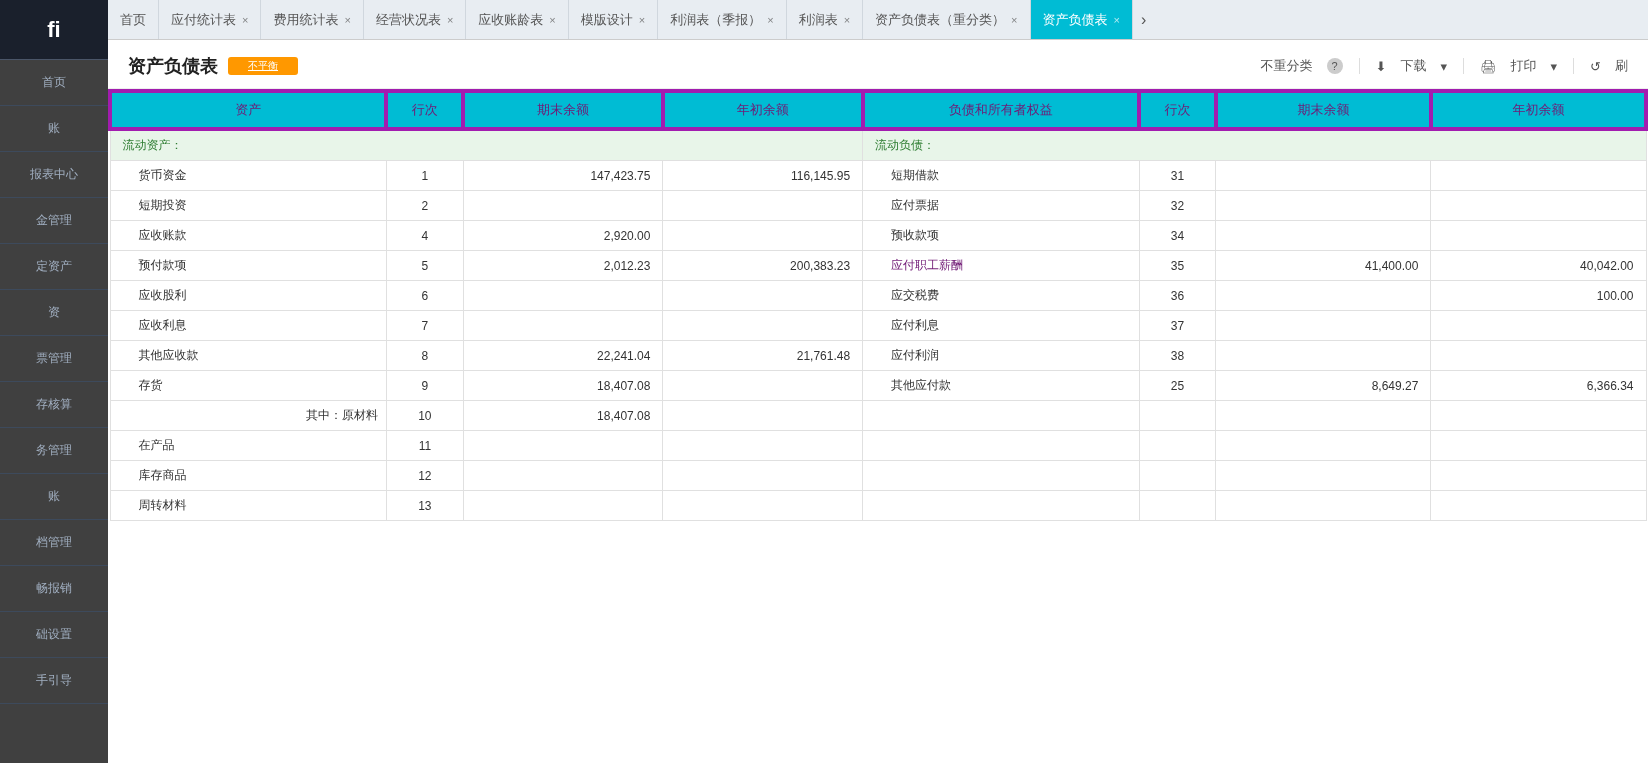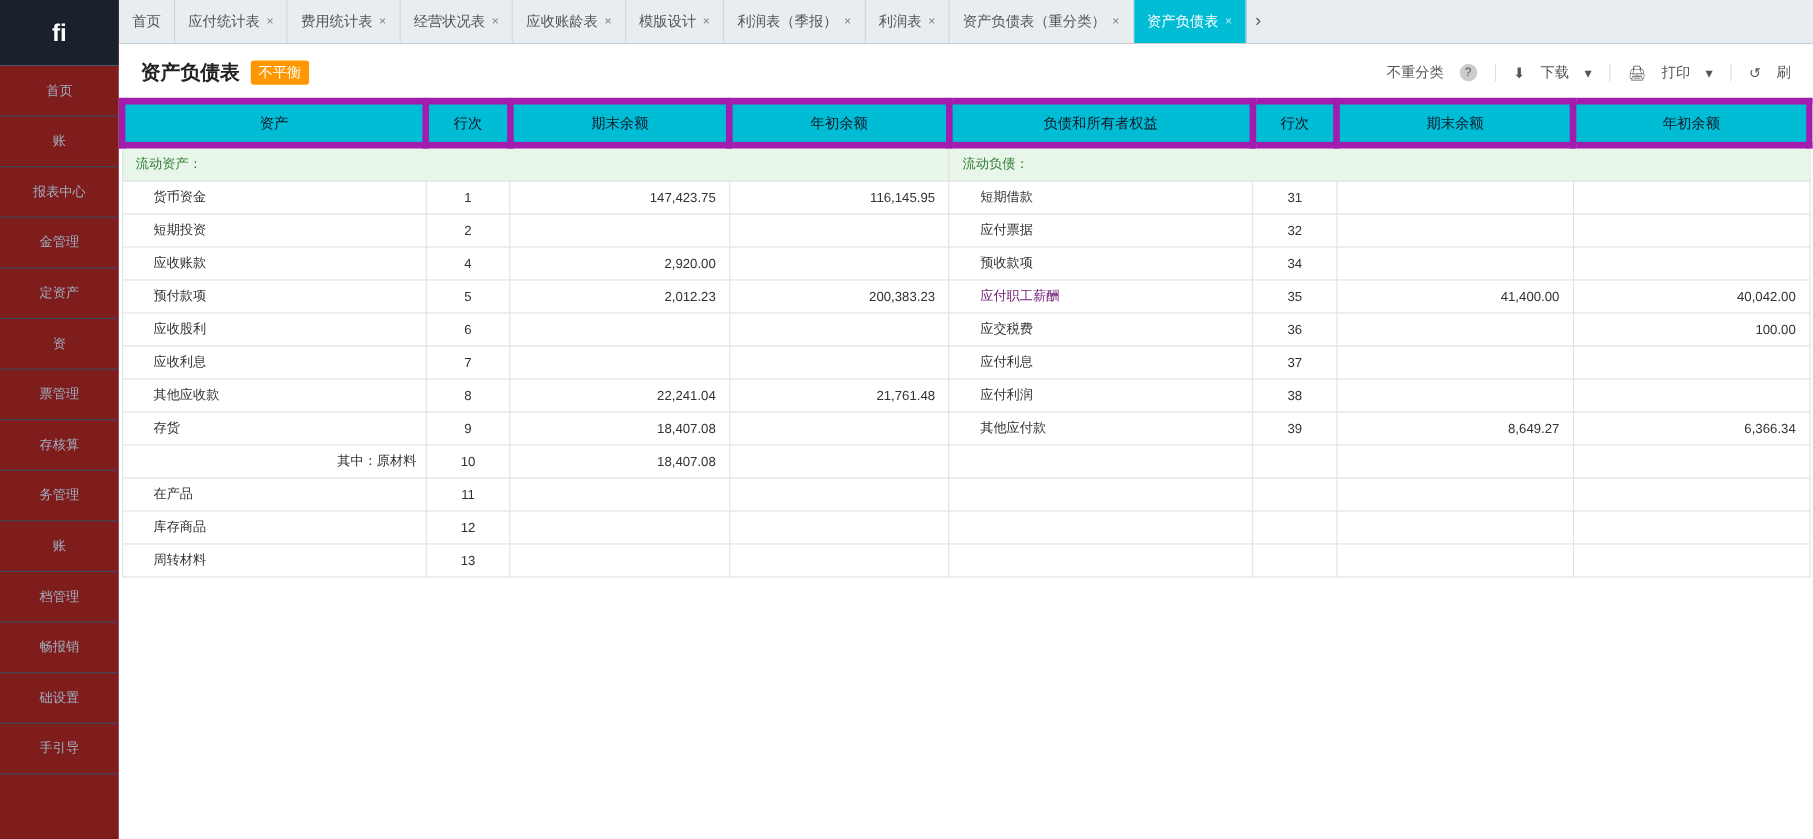--- a/index.html
+++ b/index.html
@@ -1,21 +1,21 @@
 <!DOCTYPE html>
 <html><head>
   <meta charset="utf-8">
   <style>
     * { box-sizing: border-box; margin: 0; padding: 0; }
     body { font-family: "Microsoft YaHei", "PingFang SC", sans-serif; font-size: 13px; background: #f0f2f5; display: flex; height: 763px; overflow: hidden; }
 
     
     .sidebar {
       width: 108px;
-      background: #7f1d1d;
+      background: #404040;
       color: #ccc;
       flex-shrink: 0;
       display: flex;
       flex-direction: column;
       padding-top: 0;
       height: 100%;
       overflow-y: auto;
     }
     .sidebar-logo {
       background: #1a202c;
@@ -113,23 +113,24 @@
       gap: 10px;
     }
     .page-title {
       font-size: 18px;
       font-weight: bold;
       color: #222;
     }
     .badge-unbalanced {
       background: #ff9800;
       color: #fff;
-      font-size: 13px;
-      padding: 2px 7px;
+      font-size: 10px;
+      padding: 2px 20px;
       border-radius: 3px;
+      text-decoration: underline;
     }
     .page-actions {
       display: flex;
       align-items: center;
       gap: 16px;
       font-size: 13px;
       color: #555;
     }
     .page-actions .action-item {
       display: flex;
@@ -140,26 +141,26 @@
     .divider-v { width: 1px; height: 16px; background: #ddd; }
 
     
     .report-table {
       width: 100%;
       border-collapse: collapse;
       table-layout: fixed;
     }
     .report-table th {
       background: #00bcd4;
-      color: #0f172a;
+      color: #701a75;
       text-align: center;
       padding: 8px 4px;
       font-size: 13px;
       font-weight: normal;
-      border: 6px solid #a21caf;
+      border: 4px solid #a21caf;
     }
     .report-table td {
       padding: 6px 8px;
       font-size: 12px;
       color: #333;
       border: 1px solid #e0e0e0;
       text-align: center;
     }
     .report-table td.text-left { text-align: left; padding-left: 28px; }
     .report-table td.text-left-indent { text-align: right; padding-left: 28px; }
@@ -379,21 +380,21 @@
       <td>38</td>
       <td class="number"></td>
       <td class="number"></td>
     </tr>
           <tr>
       <td class="text-left">存货</td>
       <td class="row-no-cyan">9</td>
       <td class="number">18,407.08</td>
       <td class="number"></td>
       <td class="text-left" style="">其他应付款</td>
-      <td>39</td>
+      <td>25</td>
       <td class="number">8,649.27</td>
       <td class="number">6,366.34</td>
     </tr>
           <tr>
       <td class="text-left-indent">　其中：原材料</td>
       <td class="row-no-cyan">10</td>
       <td class="number">18,407.08</td>
       <td class="number"></td>
       <td class="text-left" style=""></td>
       <td></td>

